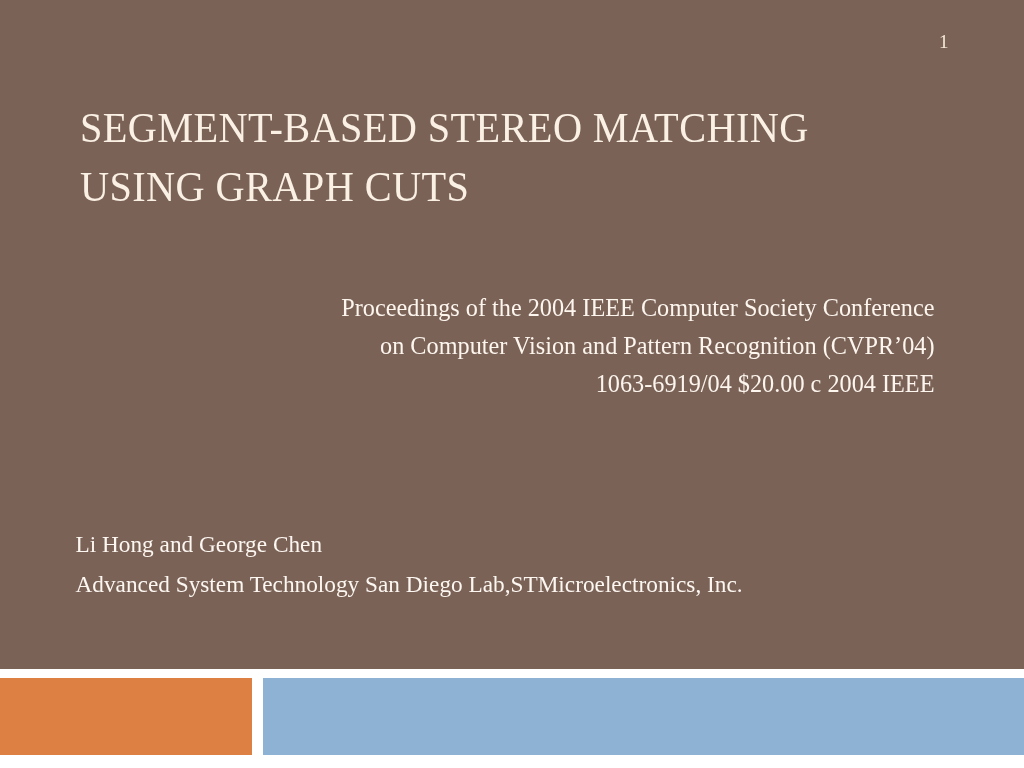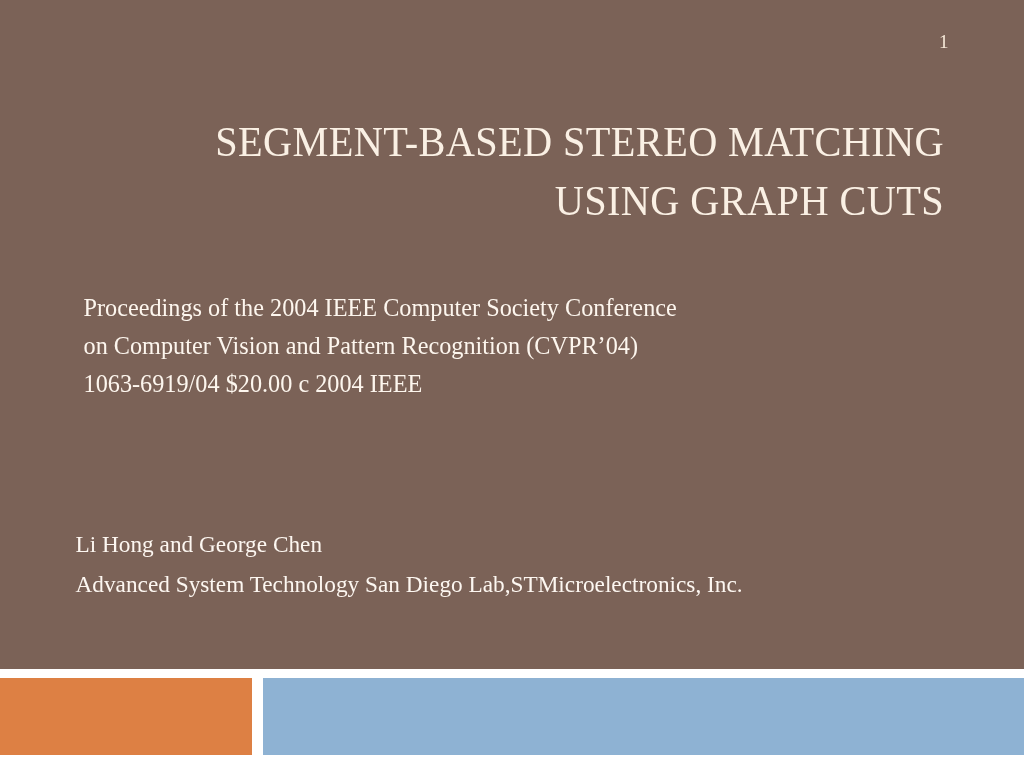--- a/index.html
+++ b/index.html
@@ -38,42 +38,42 @@
     font-size: 19px;
     color: #f7ead9;
     letter-spacing: 0.5px;
     line-height: 1;
   }
 
   
   .title-block {
     position: absolute;
     left: 62px;
-    top: 113px;
+    top: 99px;
     width: 900px;
-    text-align: right;
+    text-align: left;
   }
   .title-line {
     font-family: "Liberation Serif", serif;
     font-size: 42px;
     line-height: 59px;
     color: #faf0e4;
     text-transform: uppercase;
     letter-spacing: 0.4px;
     white-space: nowrap;
     transform: scaleX(0.96);
   }
 
   
   .subtitle-block {
     position: absolute;
-    left: 70px;
+    left: 48px;
     top: 289px;
     width: 900px;
-    text-align: left;
+    text-align: right;
   }
   .subtitle-line {
     font-family: "Liberation Serif", serif;
     font-size: 25px;
     line-height: 38px;
     color: #fdf6ee;
     white-space: nowrap;
     transform: scaleX(0.97);
   }
 

